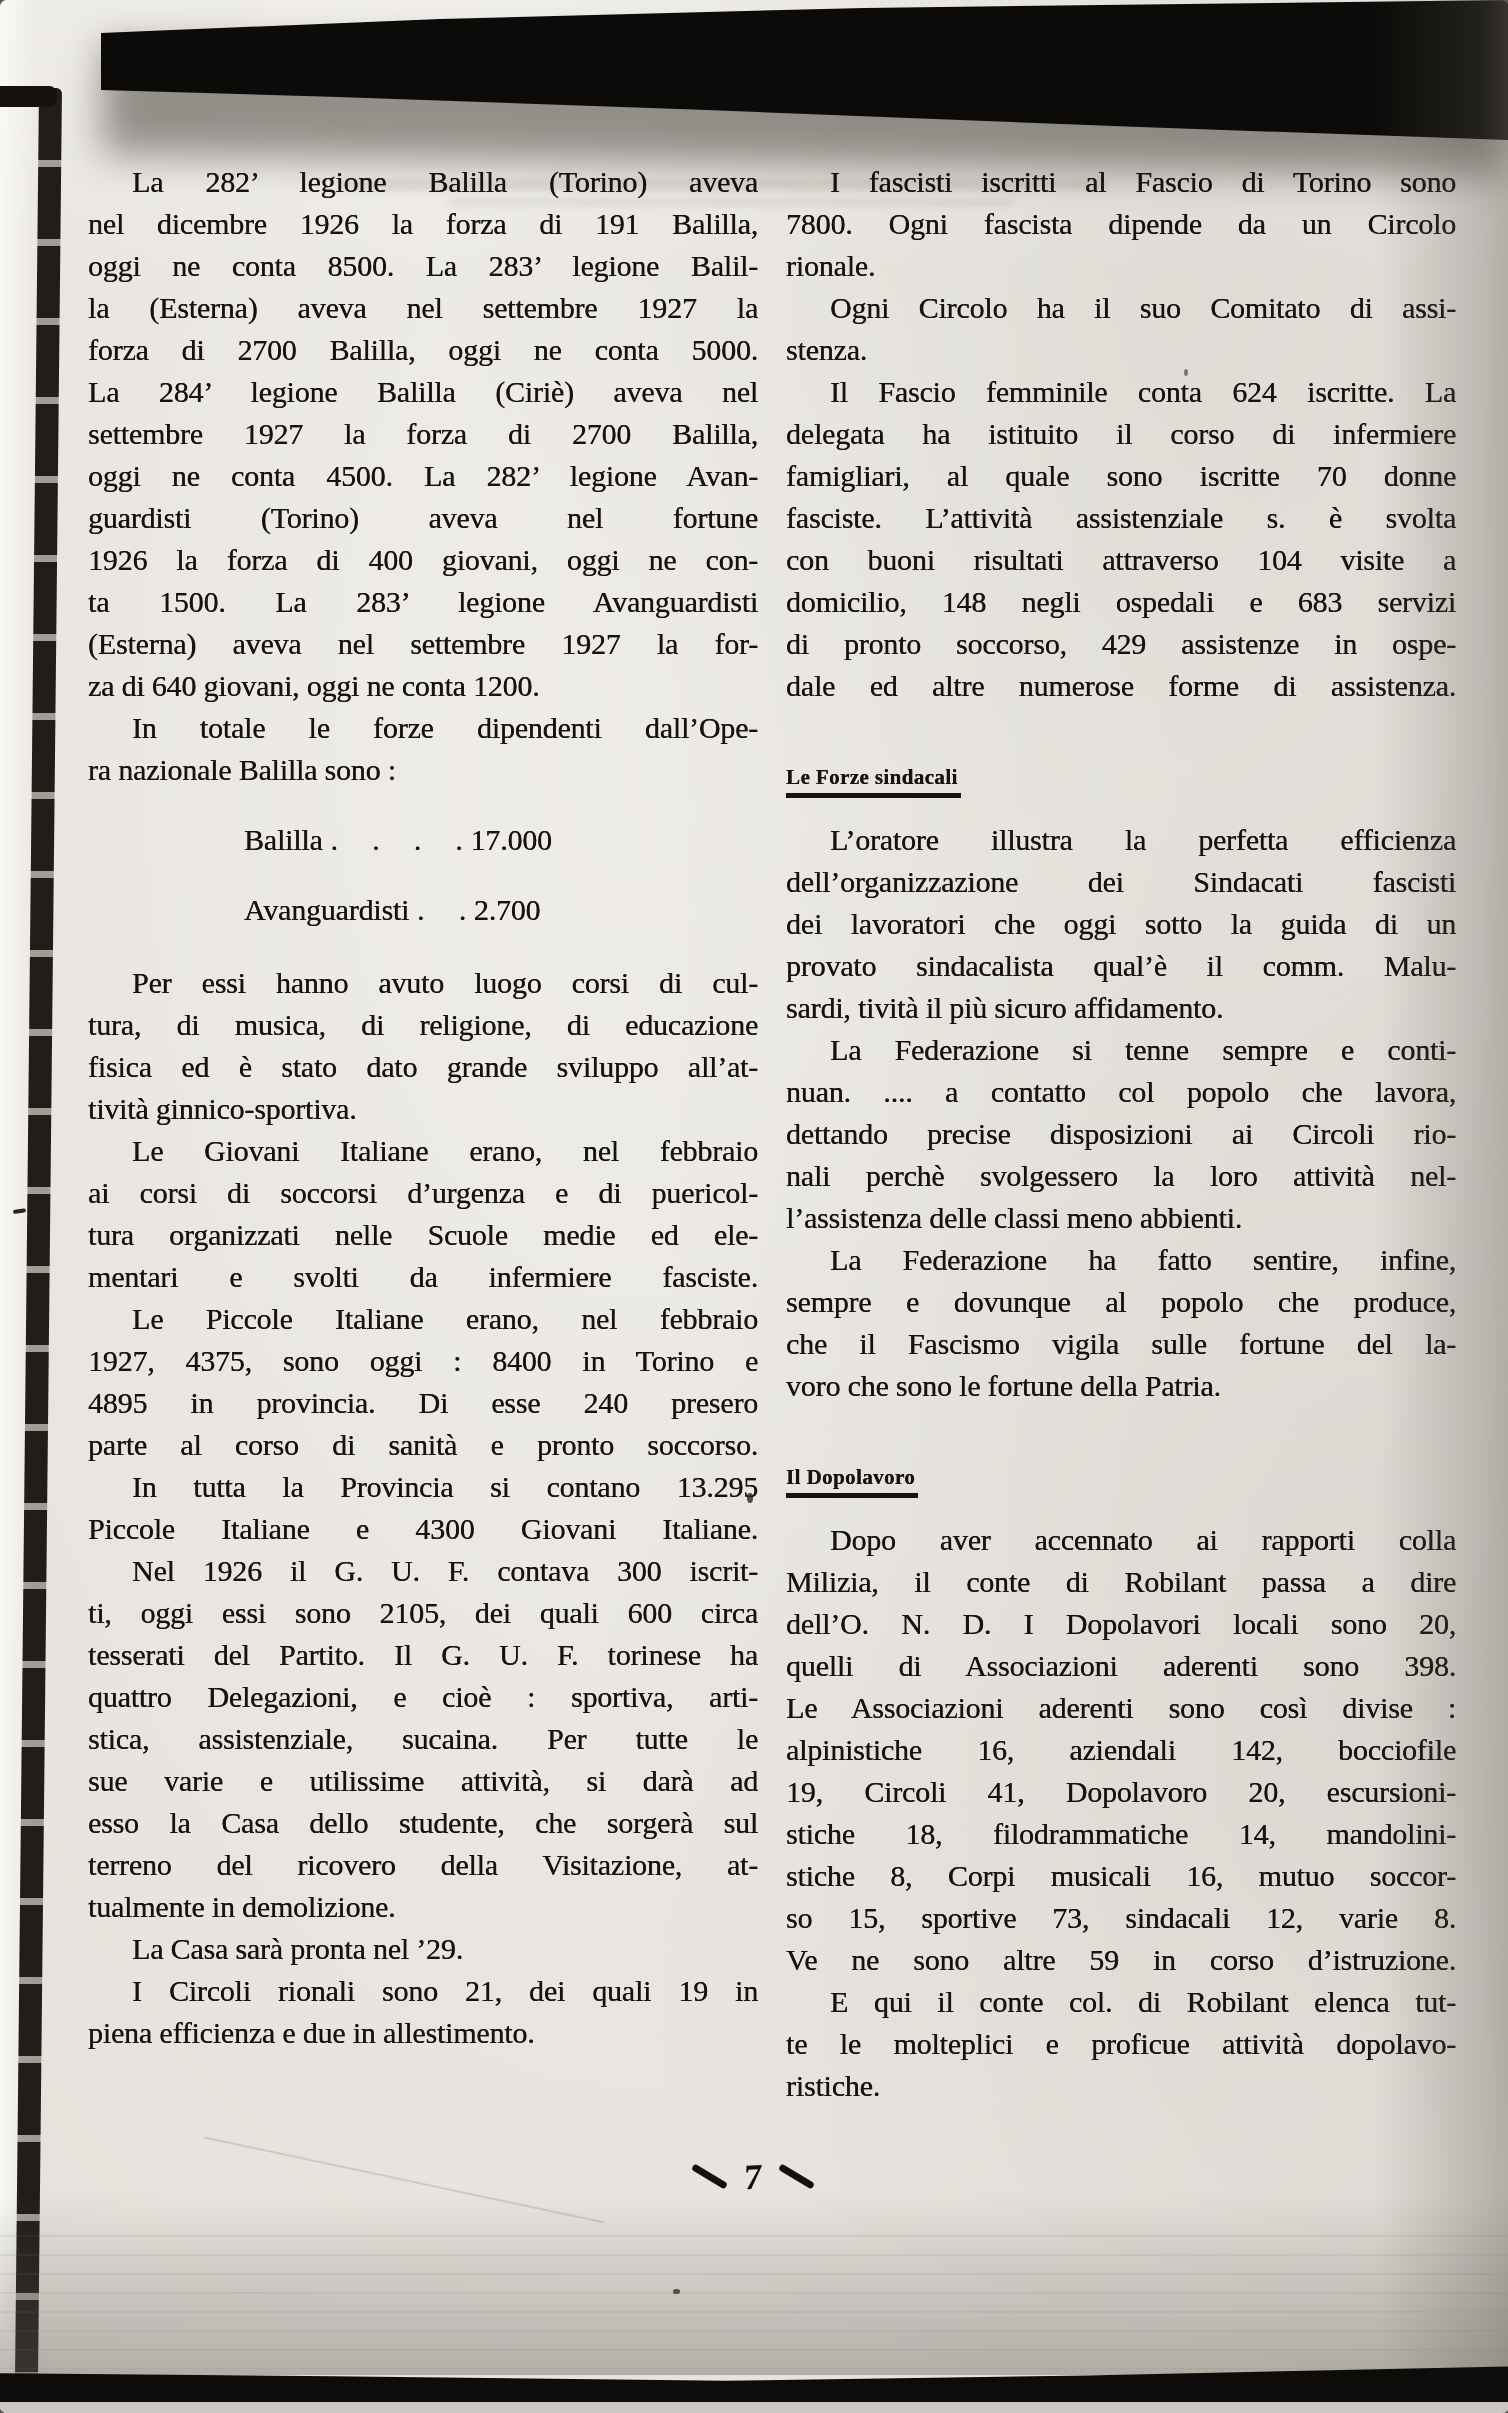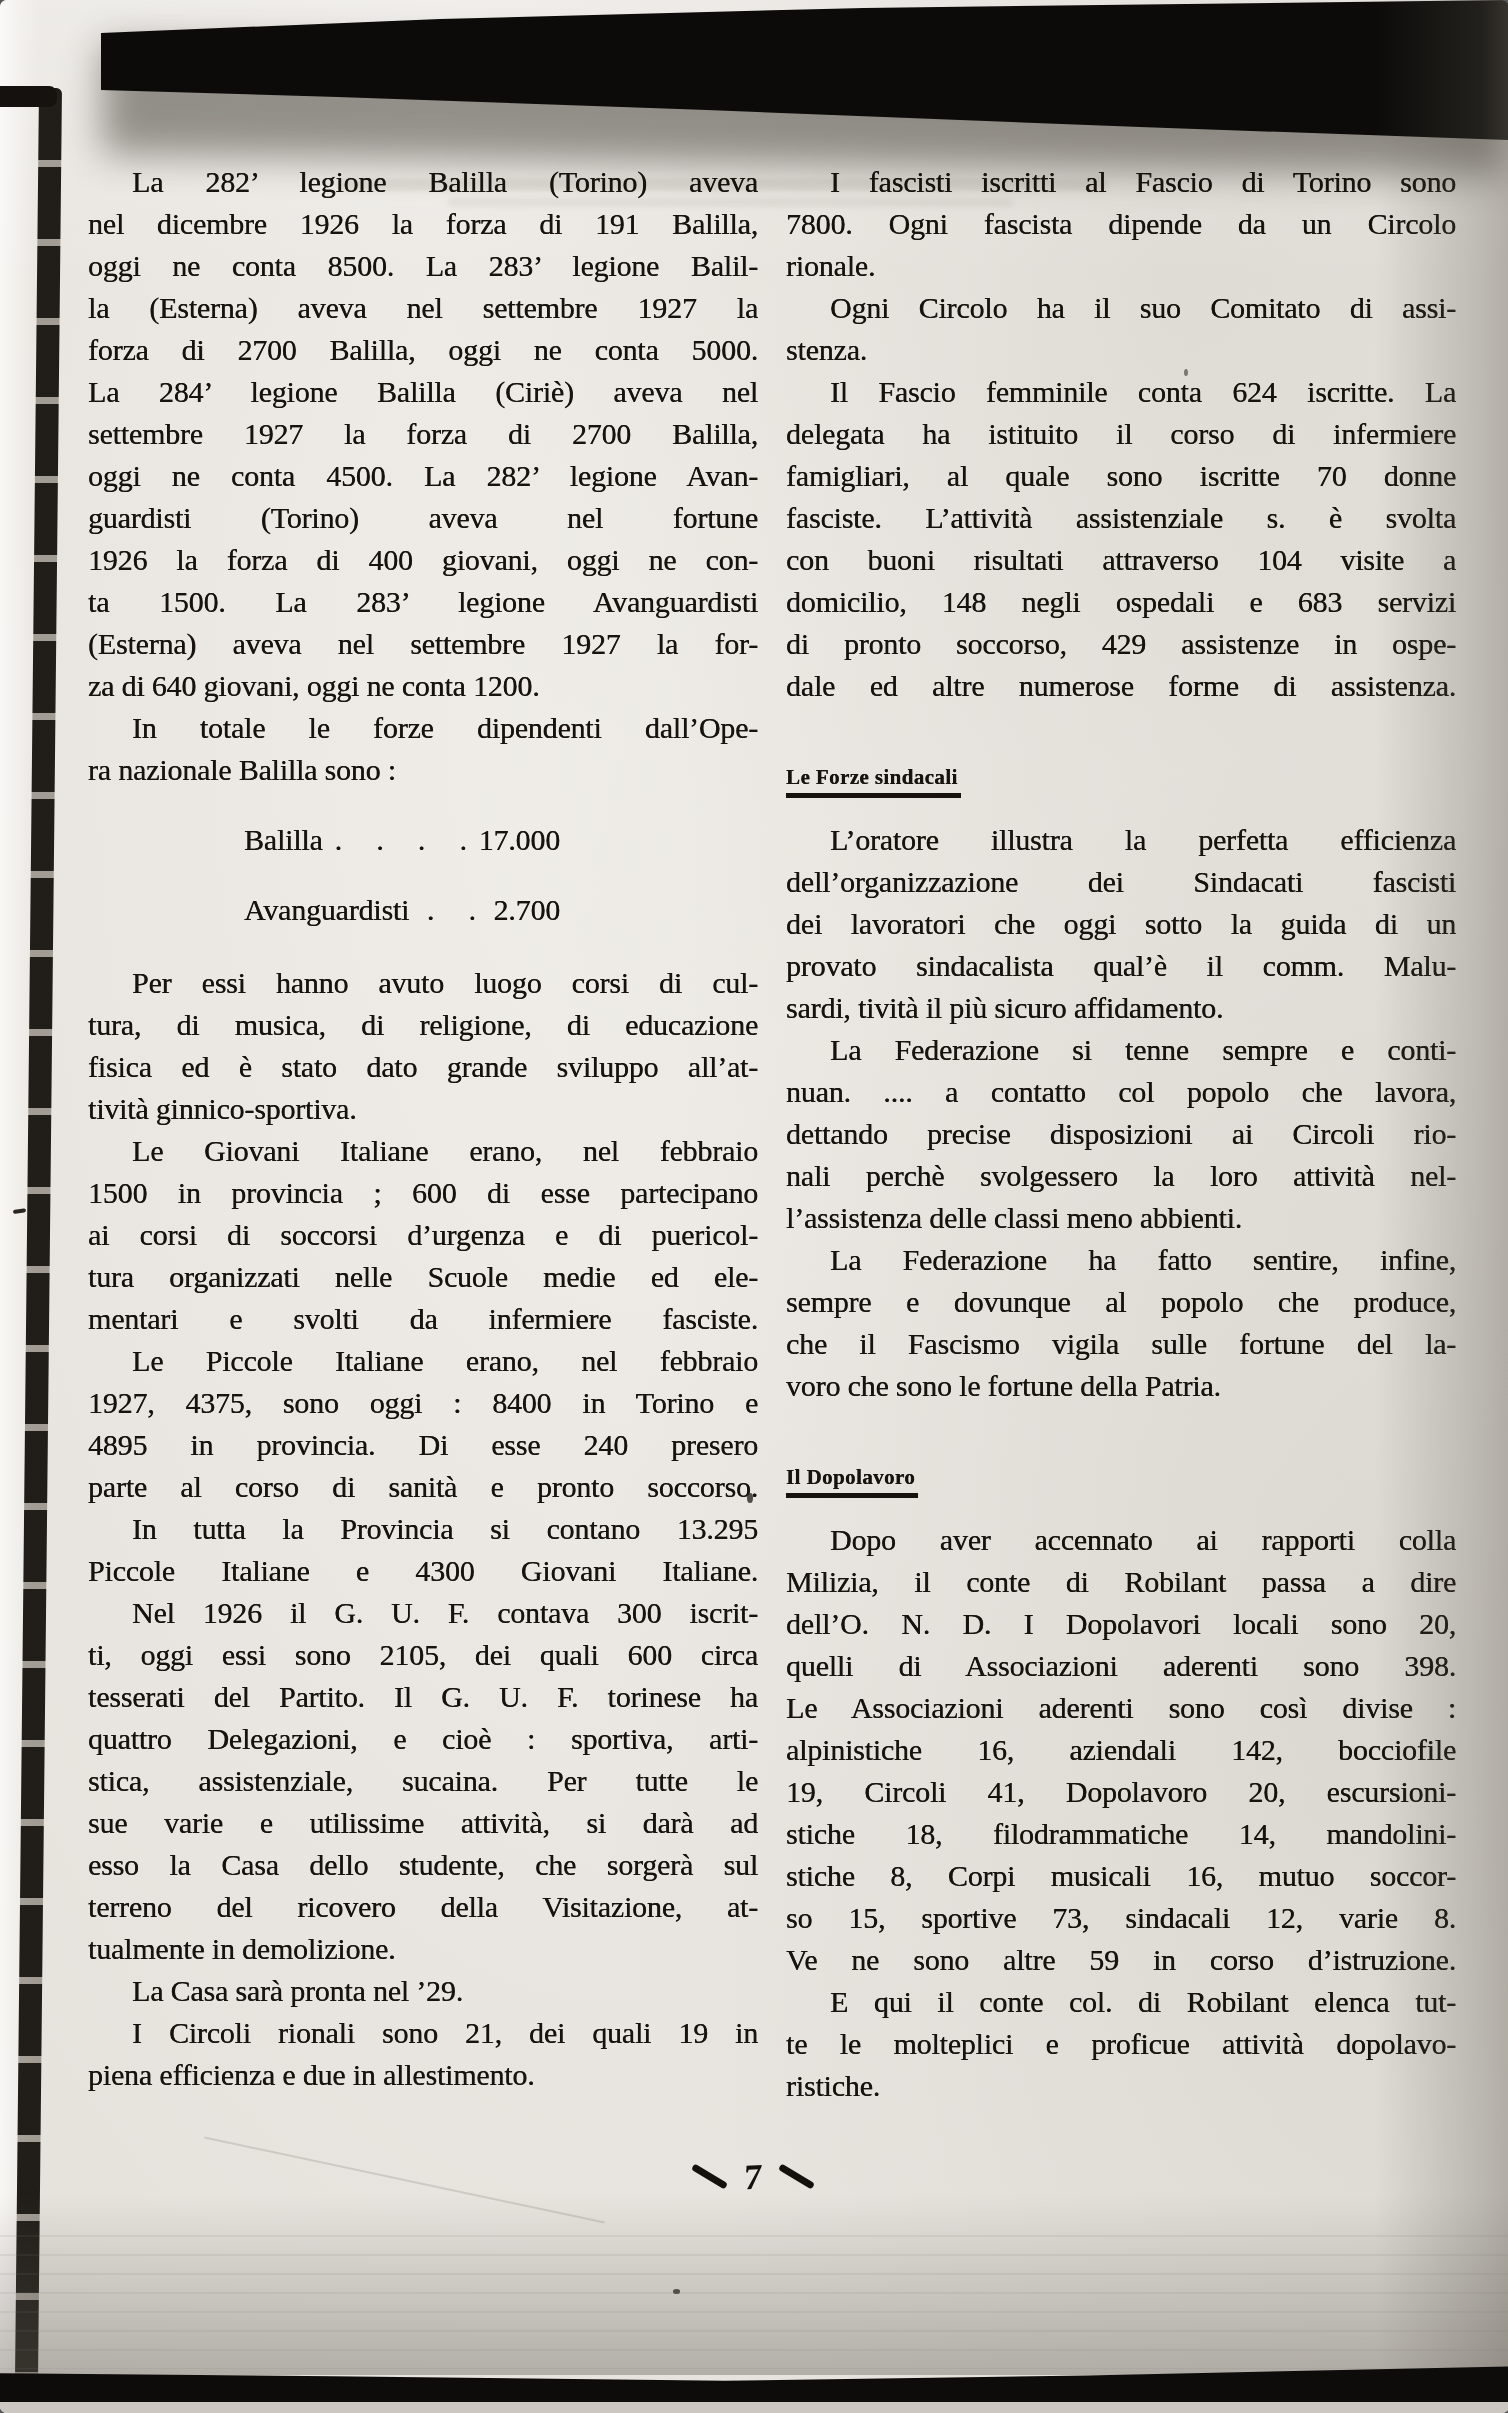--- a/index.html
+++ b/index.html
@@ -58,21 +58,21 @@
   .ln { height:42px; overflow:hidden; }
   .ln.j { text-align:justify; }
   .ln.j::after { content:""; display:inline-block; width:100%; height:0; }
   .ln.in { text-indent:44px; }
 
   .heading { margin:46px 0 31px 0; height:35px; }
   .heading span { display:inline-block; font-weight:bold; font-size:21px; line-height:23.6px;
     letter-spacing:0.4px; padding:0 3.1px 3.9px 0; border-bottom:5.5px solid #17120d;font-family:Liberation Serif, serif; }
 
   .tbl { margin:28px 0 31px 156px; width:316px; }
-  .tbl-row { display:flex; justify-content:space-between; align-items:baseline; height:42px; }
+  .tbl-row { display:flex; justify-content:flex-start; align-items:baseline; height:42px; }
   .tbl-row + .tbl-row { margin-top:28px; }
   .tbl .td { word-spacing:27px; padding:0 7.9px; }
 
   
   .page-number { position:absolute; left:690px; top:2153px; width:126px; height:47px;
     display:flex; align-items:center; justify-content:space-between; color:#14110d; }
   .pn-slash { width:39px; height:7px; background:#14110d; border-radius:3.9px; transform:rotate(31deg); }
   .pn-digit { font-size:36px; font-weight:bold; transform:skewX(-6deg) rotate(-3deg); }
 
   
@@ -126,21 +126,20 @@
           <span class="tl">Avanguardisti</span>
           <span class="td">.  .</span>
           <span class="tv">2.700</span>
         </div>
       </div>
       <div class="ln j in">Per essi hanno avuto luogo corsi di cul-</div>
       <div class="ln j">tura, di musica, di religione, di educazione</div>
       <div class="ln j">fisica ed è stato dato grande sviluppo all’at-</div>
       <div class="ln">tività ginnico-sportiva.</div>
       <div class="ln j in">Le Giovani Italiane erano, nel febbraio</div>
-      <div class="ln j">1500 in provincia ; 600 di esse partecipano</div>
       <div class="ln j">ai corsi di soccorsi d’urgenza e di puericol-</div>
       <div class="ln j">tura organizzati nelle Scuole medie ed ele-</div>
       <div class="ln j">mentari e svolti da infermiere fasciste.</div>
       <div class="ln j in">Le Piccole Italiane erano, nel febbraio</div>
       <div class="ln j">1927, 4375, sono oggi : 8400 in Torino e</div>
       <div class="ln j">4895 in provincia. Di esse 240 presero</div>
       <div class="ln j">parte al corso di sanità e pronto soccorso.</div>
       <div class="ln j in">In tutta la Provincia si contano 13.295</div>
       <div class="ln j">Piccole Italiane e 4300 Giovani Italiane.</div>
       <div class="ln j in">Nel 1926 il G. U. F. contava 300 iscrit-</div>

